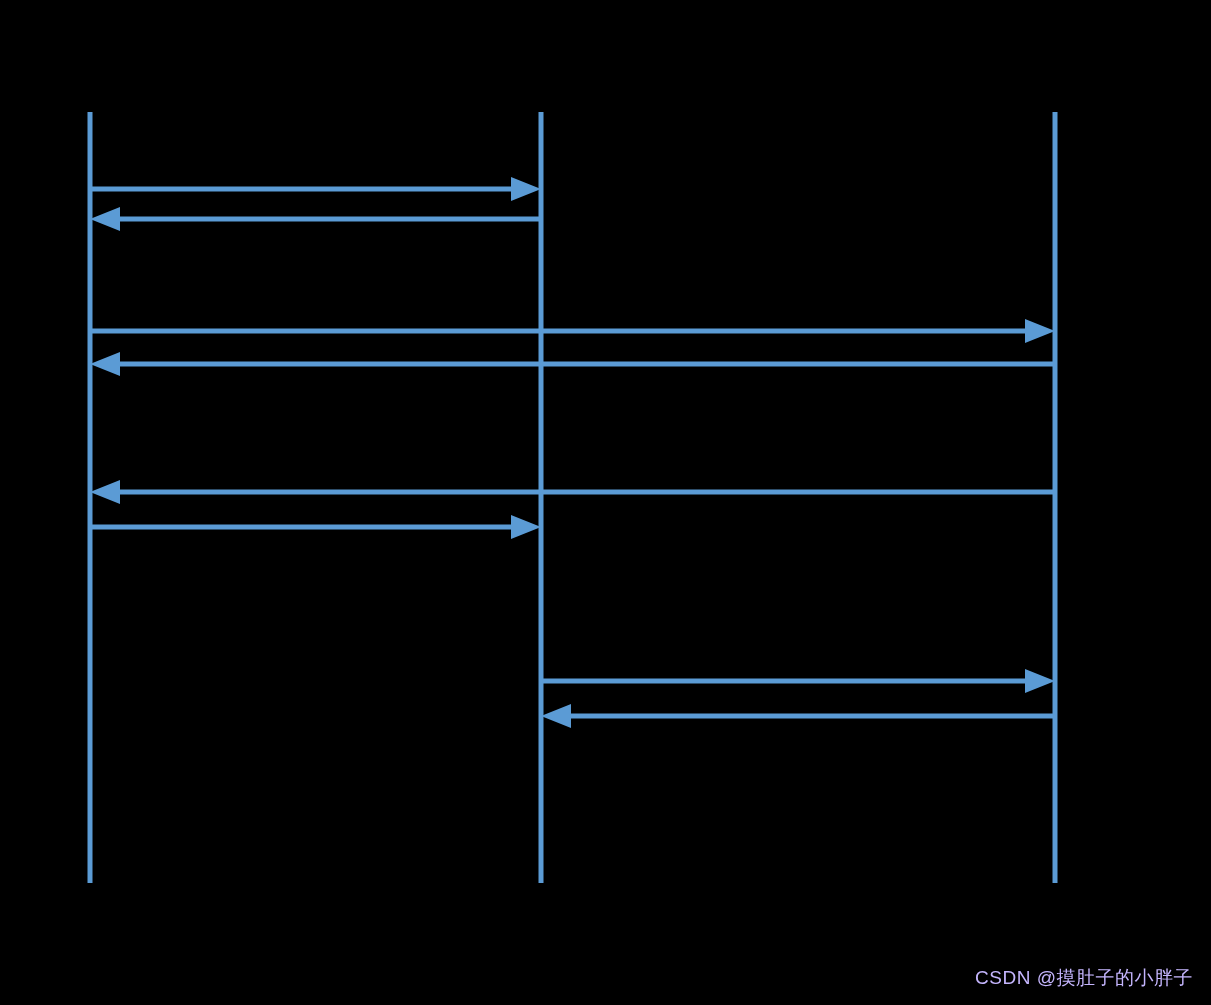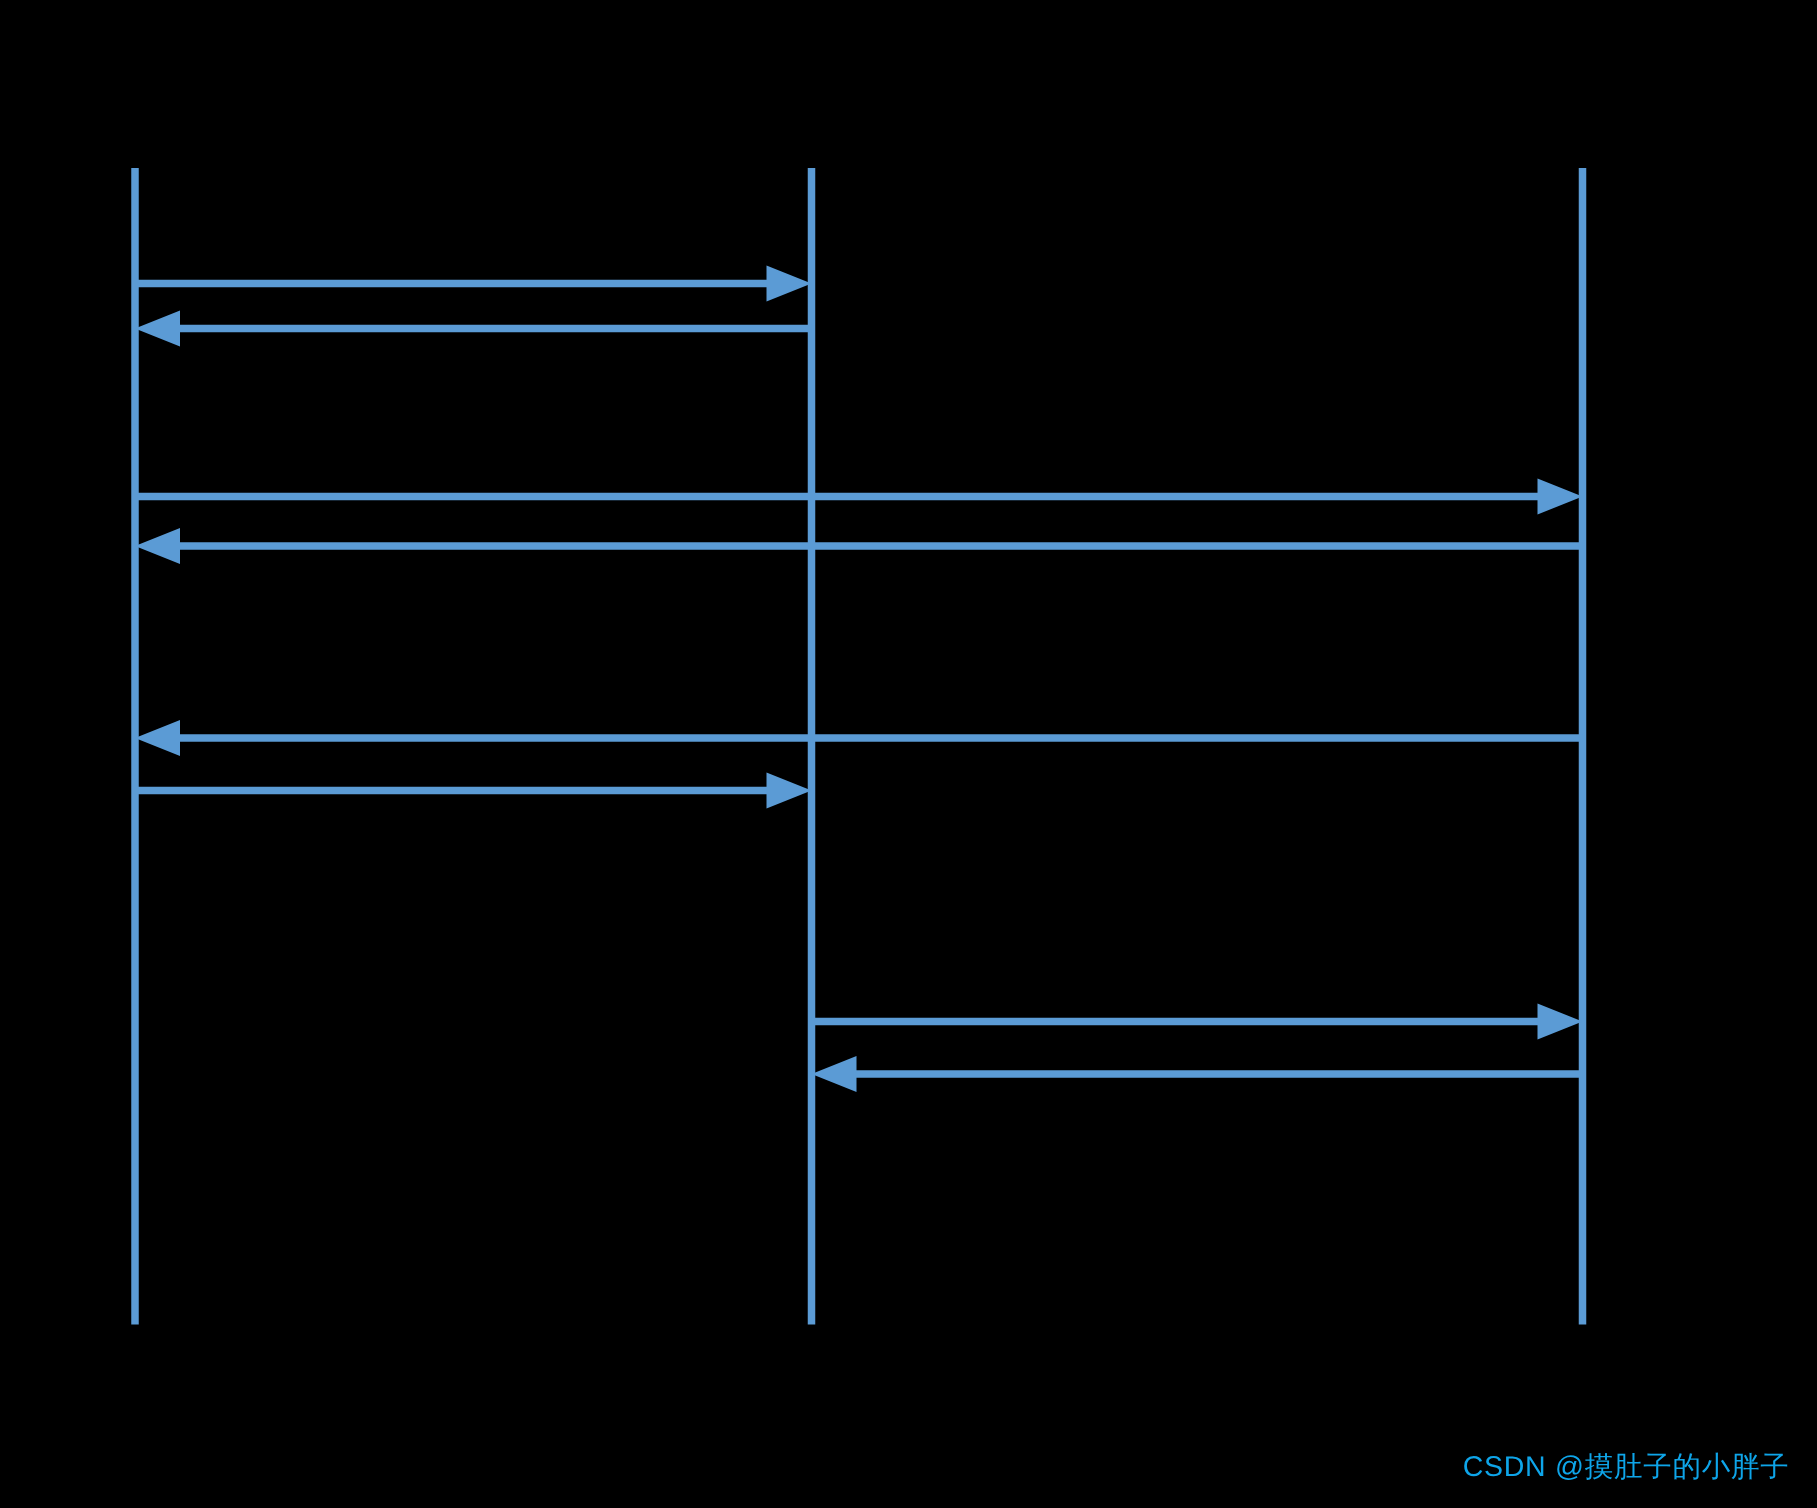--- a/index.html
+++ b/index.html
@@ -18,21 +18,21 @@
     position: absolute;
     left: 0;
     top: 0;
     width: 1211px;
     height: 1005px;
   }
   #watermark {
     position: absolute;
     right: 18px;
     bottom: 14px;
-    color: #0ea5e9;
+    color: #c4b5fd;
     font-size: 19px;
     font-family: "Liberation Sans", sans-serif;
     letter-spacing: 0.5px;
     white-space: nowrap;
     user-select: none;
   }
 </style>
 </head>
 <body>
 

